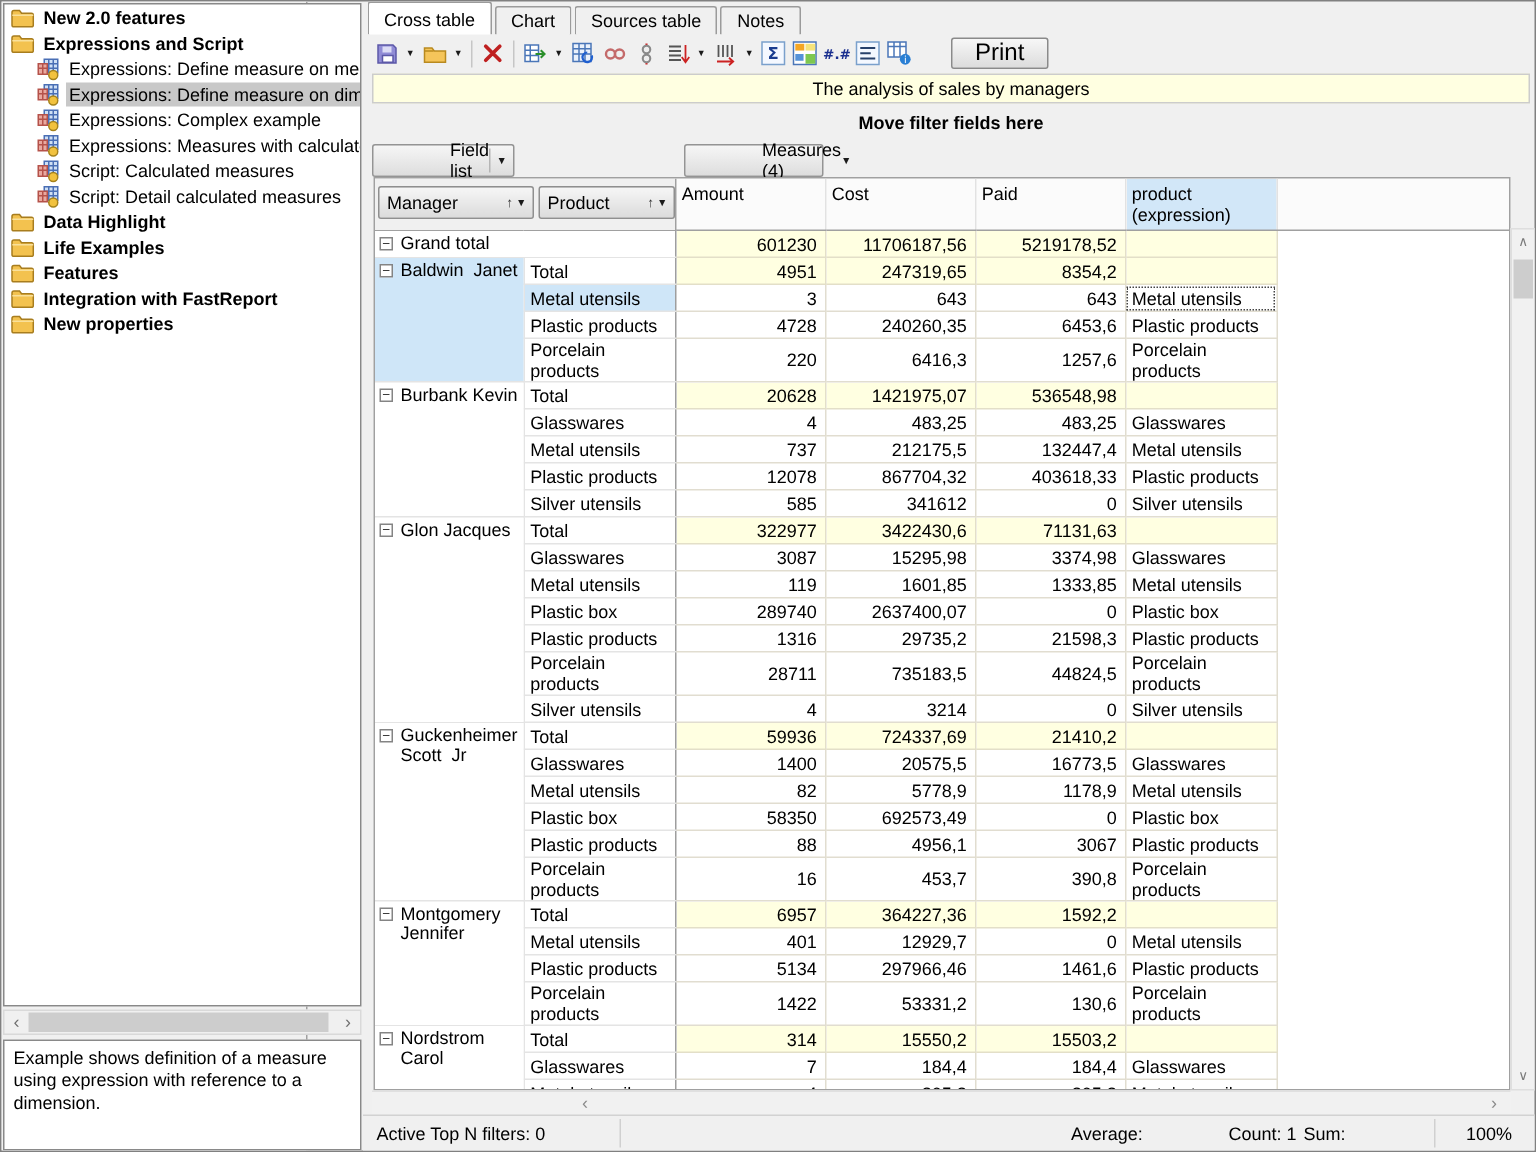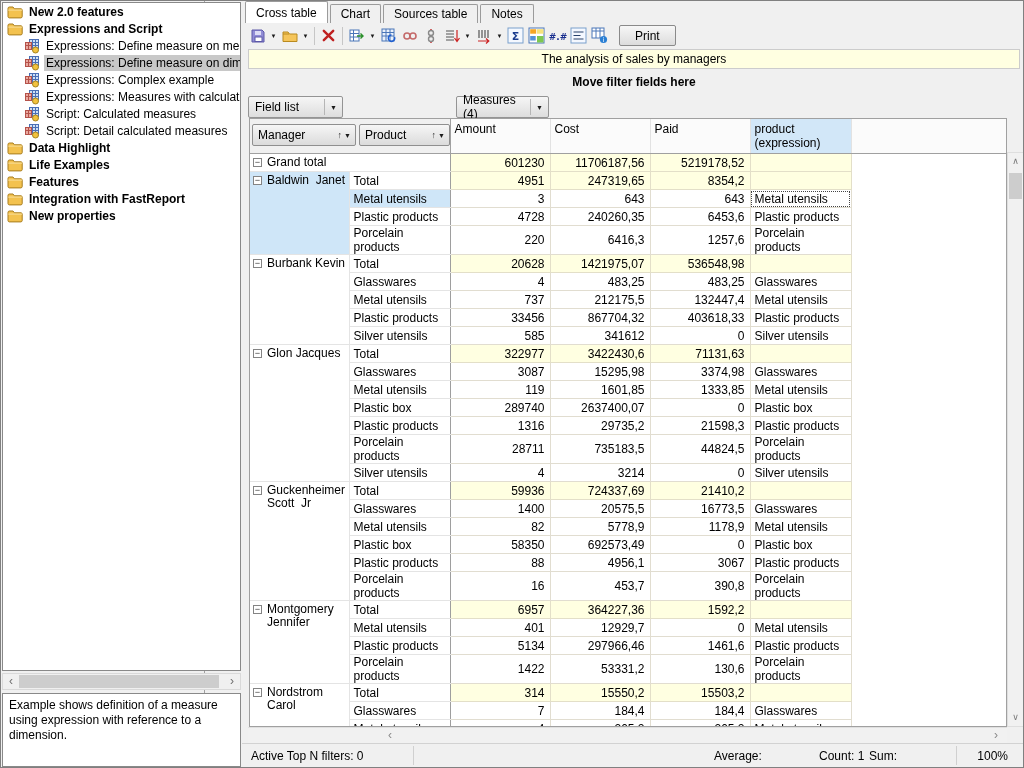--- a/index.html
+++ b/index.html
@@ -29,26 +29,26 @@
   .main { position:absolute; left:241px; top:0; width:783px; height:766px; }
 
   .tabbar { position:absolute; left:3px; top:0; height:22px; display:flex; align-items:flex-end; z-index:3; }
   .tab { height:19px; padding:2px 10px 0; margin-right:2px; background:#f0f0f0; border:1px solid #9b9b9b; border-bottom:none; border-radius:2px 2px 0 0; }
   .tab.active { height:22px; padding-top:4px; background:#fff; }
 
   .toolbar { position:absolute; left:0; top:22px; width:783px; height:25px; display:flex; align-items:center; padding-left:5px; }
   .tbtn { width:21px; height:21px; display:flex; align-items:center; justify-content:center; }
   .tdrop { width:11px; height:21px; display:flex; align-items:center; justify-content:center; font-size:6px; color:#1a1a1a; }
   .tsep { width:1px; height:18px; background:#c6c6c6; margin:0 3px; }
-  .print-btn { margin-left:9px; height:21px; padding:0 15px; background:linear-gradient(#f7f7f7,#dcdcdc); border:1px solid #8a8a8a; border-radius:2px; font-size:12px; font-family:"Liberation Sans",sans-serif; }
+  .print-btn { margin-left:24px; height:21px; padding:0 15px; background:linear-gradient(#f7f7f7,#dcdcdc); border:1px solid #8a8a8a; border-radius:2px; font-size:16px; font-family:"Liberation Sans",sans-serif; }
 
   .titleband { position:absolute; left:6px; top:48px; width:772px; height:20px; background:#ffffe1; border:1px solid #cccccc; text-align:center; line-height:18px; }
   .filterhint { position:absolute; left:6px; top:71px; width:772px; height:20px; text-align:center; line-height:20px;font-weight:bold; }
 
-  .ctrl-btn { position:absolute; top:95px; height:22px; background:linear-gradient(#f6f6f6,#dddddd); border:1px solid #949494; border-radius:2px; display:flex; align-items:center; }
+  .ctrl-btn { position:absolute; top:95px; height:22px; background:linear-gradient(#f6f6f6,#dddddd); border:1px solid #949494; border-radius:2px; display:flex; align-items:center;padding-left:45px; }
   .ctrl-btn .lbl { flex:1; padding-left:6px; text-align:left; }
   .ctrl-btn .vr { width:1px; height:16px; background:#b5b5b5; }
   .ctrl-btn .arr { width:17px; text-align:center; font-size:7px; color:#1a1a1a; }
   #fieldlist { left:6px; width:95px; }
   #measures { left:214px; width:93px; }
 
   
   .grid { position:absolute; left:7px; top:117px; width:758px; height:609px; border:1px solid #a0a0a0; background:#fff; overflow:hidden; }
   table.pivot { border-collapse:collapse; table-layout:fixed; width:100%; }
   table.pivot td, table.pivot th { font-size:12px; font-weight:normal; overflow:hidden; }
@@ -436,21 +436,21 @@
             <tr class="prow">
               <td class="pcell">Metal utensils</td>
               <td class="num">737</td>
               <td class="num">212175,5</td>
               <td class="num">132447,4</td>
               <td class="expr">Metal utensils</td>
               <td class="filler"></td>
             </tr>
             <tr class="prow">
               <td class="pcell">Plastic products</td>
-              <td class="num">33456</td>
+              <td class="num">12078</td>
               <td class="num">867704,32</td>
               <td class="num">403618,33</td>
               <td class="expr">Plastic products</td>
               <td class="filler"></td>
             </tr>
             <tr class="prow">
               <td class="pcell">Silver utensils</td>
               <td class="num">585</td>
               <td class="num">341612</td>
               <td class="num">0</td>

